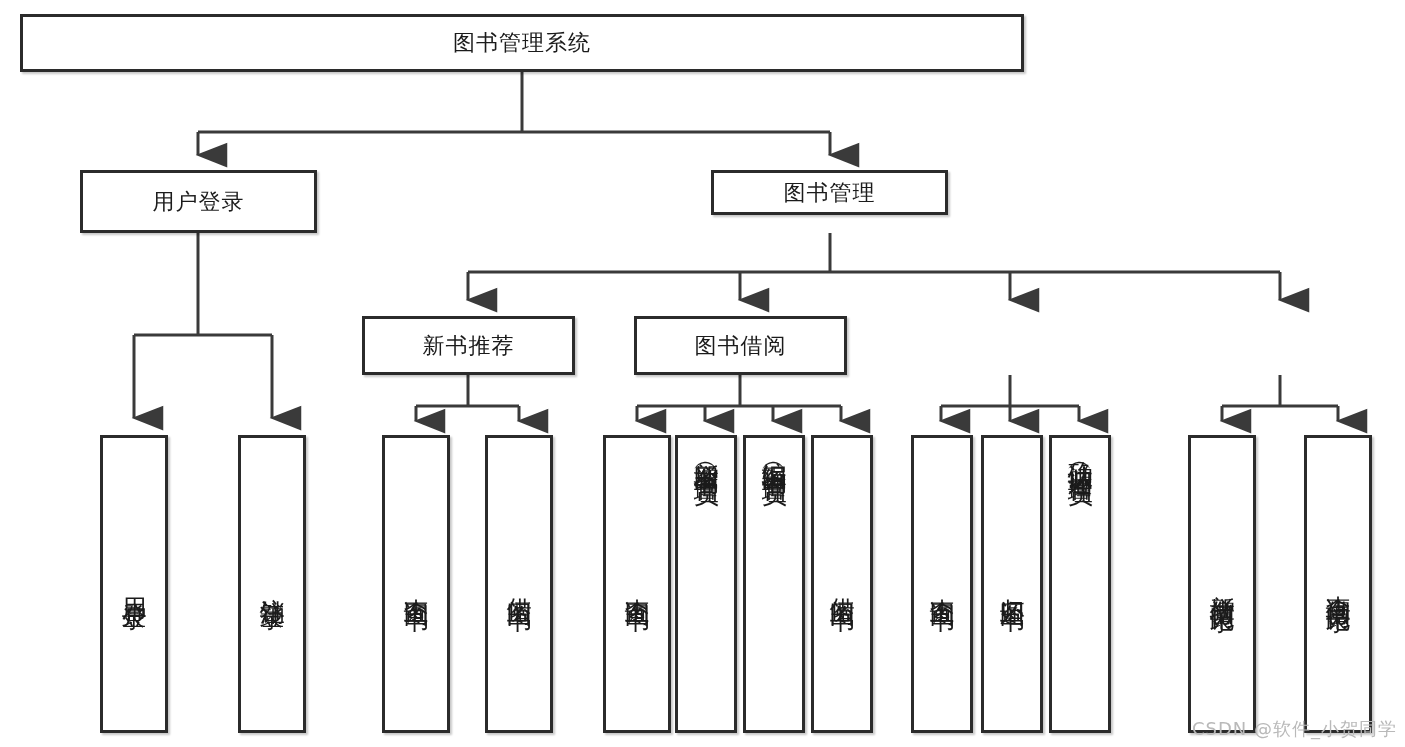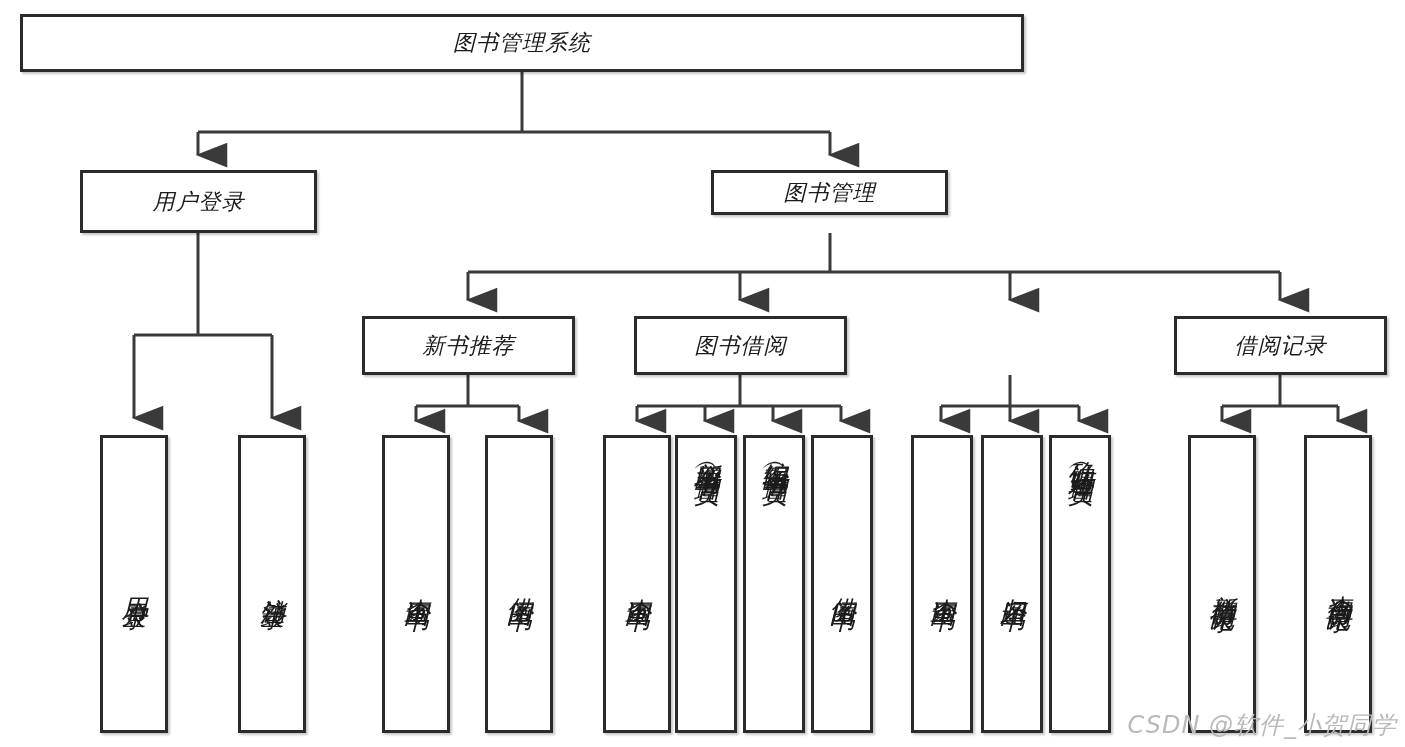--- a/index.html
+++ b/index.html
@@ -7,21 +7,20 @@
     padding: 0;
     background: #ffffff;
   }
   #canvas {
     position: relative;
     width: 1405px;
     height: 747px;
     background: #ffffff;
     font-family: "DejaVu Sans", "Liberation Sans", sans-serif;
     overflow: hidden;
-    font-style: italic;
   }
   svg.wires {
     position: absolute;
     left: 0;
     top: 0;
     width: 1405px;
     height: 747px;
     pointer-events: none;
   }
   .node {
@@ -57,21 +56,21 @@
     white-space: nowrap;
     padding: 4px 0 4px 0;
   }
   .node.vert.centered {
     align-items: center;
   }
   .watermark {
     position: absolute;
     right: 8px;
     bottom: 6px;
-    font-size: 24px;
+    font-size: 18px;
     color: #b9b9b9;
     letter-spacing: 1px;
     white-space: nowrap;
   }
 </style>
 </head>
 <body>
 
 <div id="canvas">
 
@@ -144,23 +143,20 @@
 
   <div class="node" style="left:362px; top:316px; width:213px; height:59px;">
     <span class="label">新书推荐</span>
   </div>
 
   <div class="node" style="left:634px; top:316px; width:213px; height:59px;">
     <span class="label">图书借阅</span>
   </div>
 
 
-  <div class="node" style="left:1174px; top:316px; width:213px; height:59px;">
-    <span class="label">借阅记录</span>
-  </div>
 
   <div class="node vert centered" style="left:100px; top:435px; width:68px; height:298px;">
     <span class="label">用户登录</span>
   </div>
 
   <div class="node vert centered" style="left:238px; top:435px; width:68px; height:298px;">
     <span class="label">注销登录</span>
   </div>
 
   <div class="node vert centered" style="left:382px; top:435px; width:68px; height:298px;">

